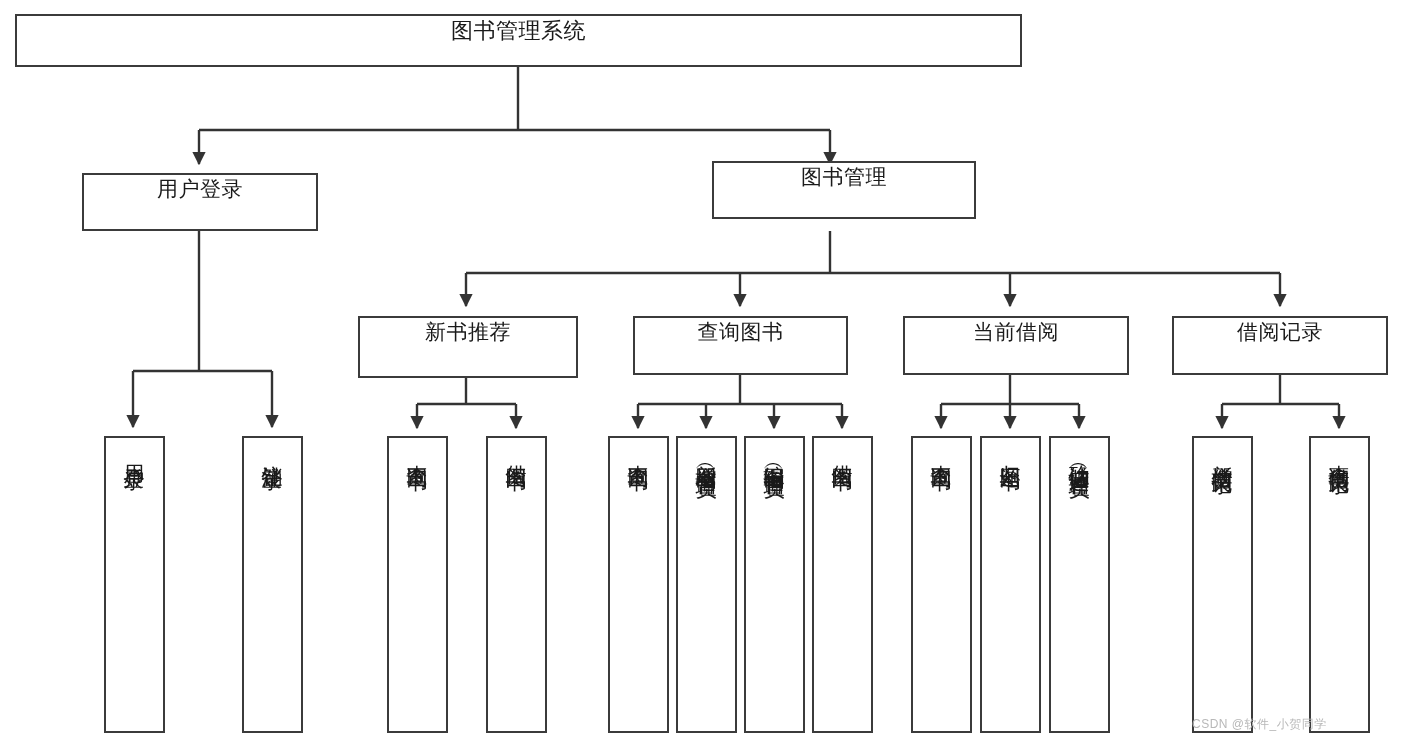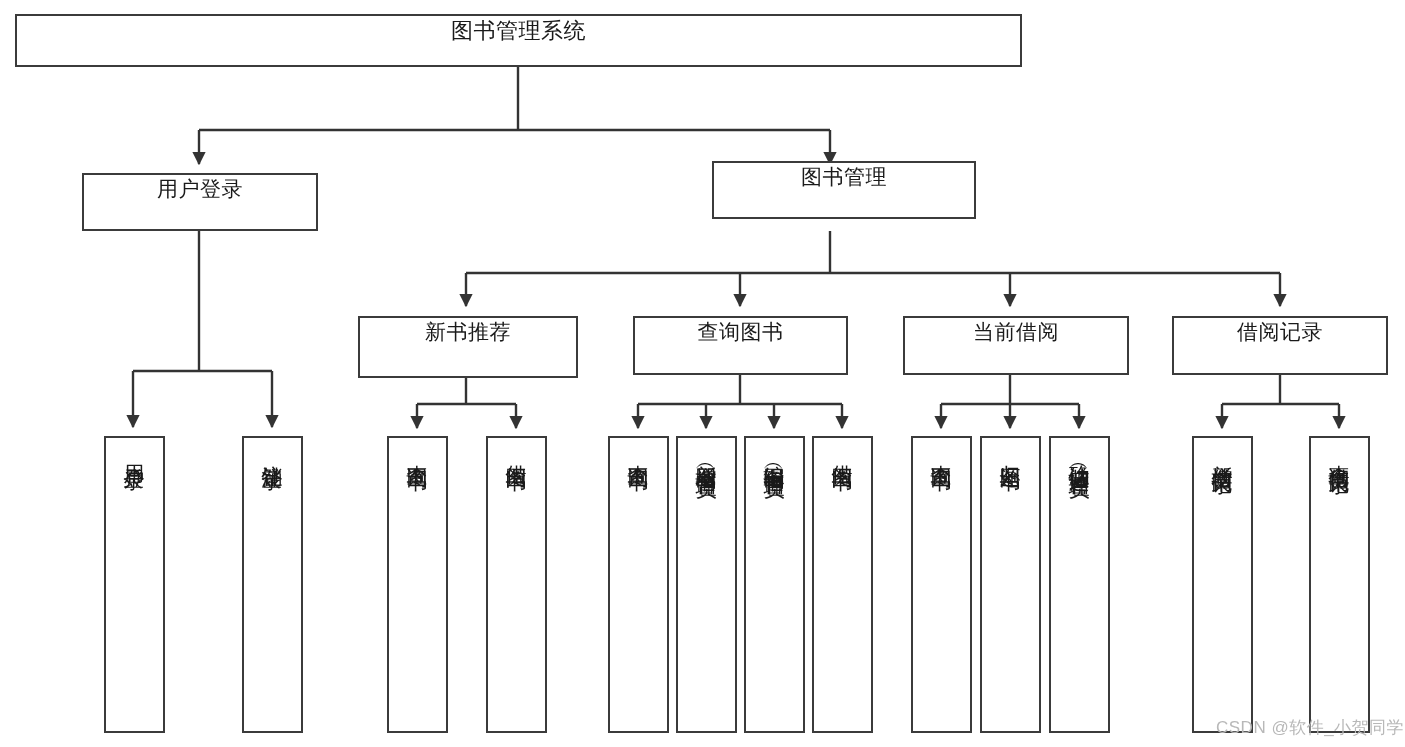--- a/index.html
+++ b/index.html
@@ -45,25 +45,24 @@
   }
   .vtext {
     writing-mode: vertical-rl;
     text-orientation: upright;
     letter-spacing: 2px;
     line-height: 1;
     white-space: nowrap;
   }
   .watermark {
     position: absolute;
-    font-size: 17px;
+    font-size: 12px;
     color: #b8b8b8;
     white-space: nowrap;
     letter-spacing: 0.5px;
-    padding-left: 24px;
   }
 </style>
 </head>
 <body>
 
 <div id="canvas">
 
   <svg id="wires" viewBox="0 0 1405 747">
     <defs>
       <marker id="arrow" viewBox="0 0 10 10" refX="9" refY="5" markerWidth="5.5" markerHeight="5.5" orient="auto-start-reverse">

